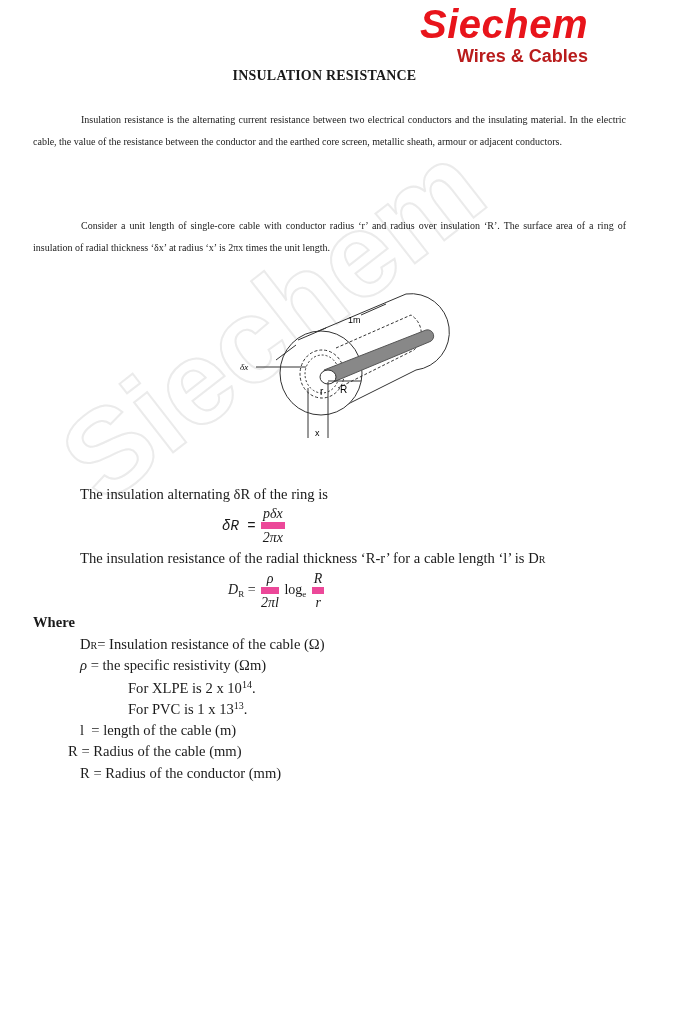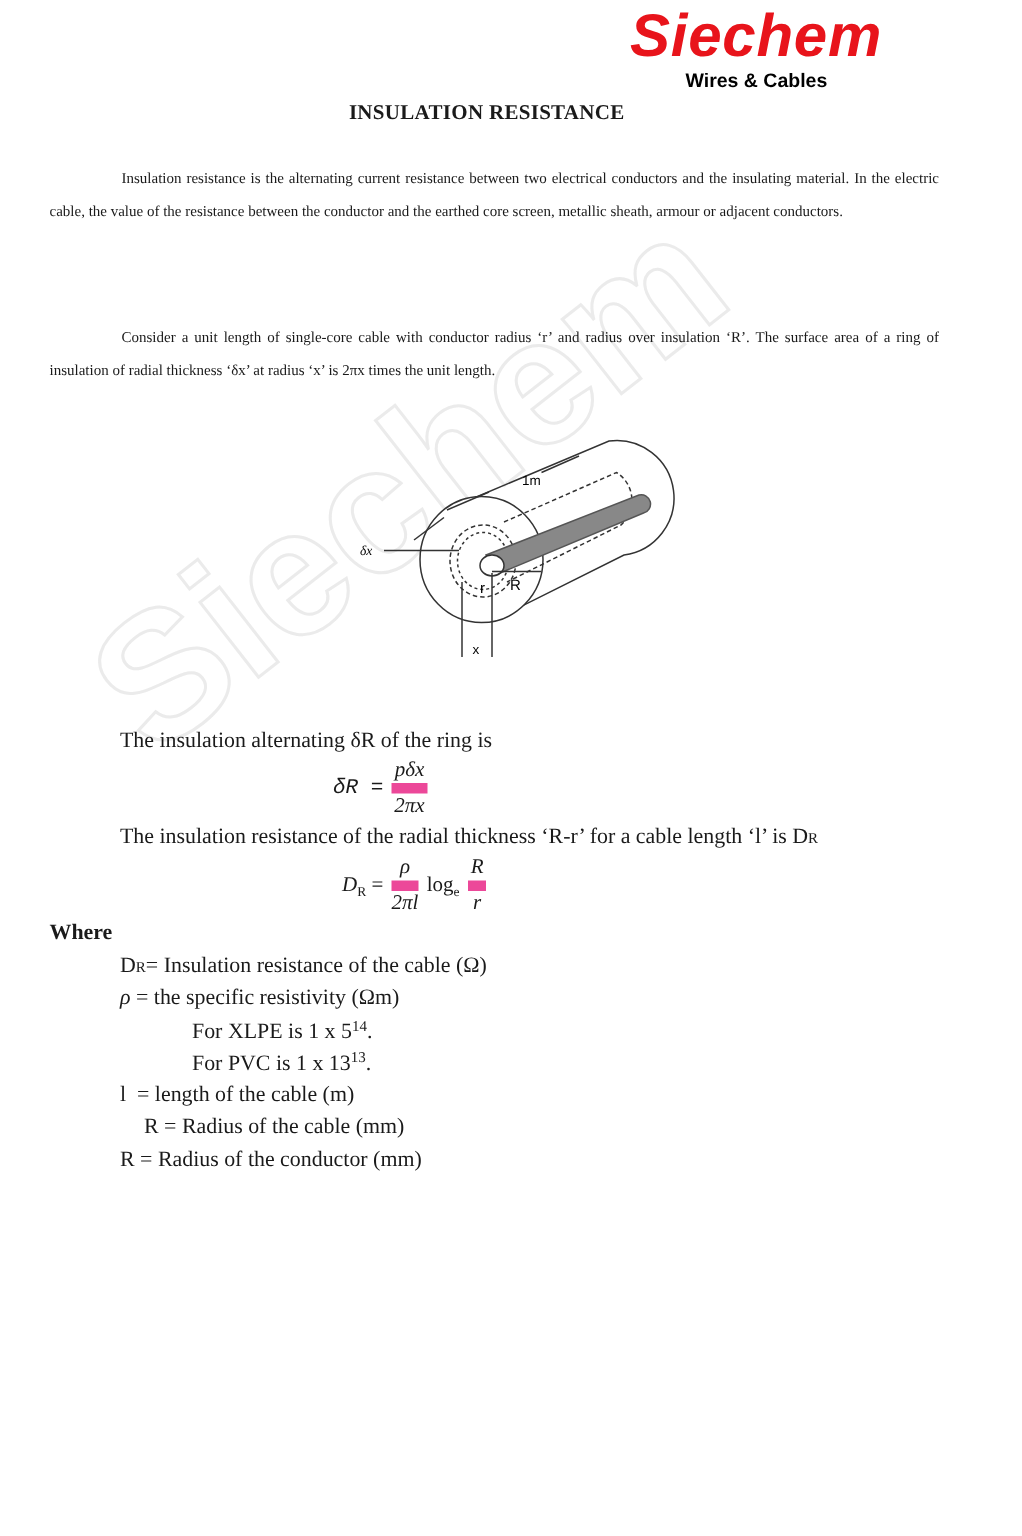--- a/index.html
+++ b/index.html
@@ -9,21 +9,21 @@
       color: #1a1a1a;
     }
     .logo { position: absolute; left: 420px; top: 2px; width: 200px; }
     .logo-brand {
       font-family: "Liberation Sans", "DejaVu Sans", sans-serif;
       font-weight: bold; font-style: italic; color: #e8141b;
       font-size: 40px; line-height: 44px; letter-spacing: 0.5px;
     }
     .logo-tag {
       font-family: "Liberation Sans", "DejaVu Sans", sans-serif;
-      font-weight: bold; color: #000000; font-size: 13px;
+      font-weight: bold; color: #b91c1c; font-size: 18px;
       position: absolute; left: 37px; top: 44px; white-space: nowrap;
     }
     .title {
       position: absolute; left: 0; width: 649px; top: 68px; text-align: center;
       font-weight: bold; font-size: 14px; letter-spacing: 0.2px;
     }
     .para {
       position: absolute; left: 33px; width: 593px;
       font-size: 10px; line-height: 21.5px; text-align: justify;
     }
@@ -117,21 +117,21 @@
     <span class="den">r</span>
   </span>
 </div>
 
 <div class="def" style="left:33px; top:614px;font-weight:bold;">Where</div>
 
 <div class="def" style="left:80px; top:636px;"><span>D</span><span class="sc">R</span><span>= Insulation resistance of the cable (Ω)</span></div>
 
 <div class="def" style="left:80px; top:657px;font-family:Liberation Serif, serif;"><i>ρ</i><span> = the specific resistivity (Ωm)</span></div>
 
-<div class="def" style="left:128px; top:679px;"><span>For XLPE is 1 x 5</span><span class="sup">14</span><span>.</span></div>
+<div class="def" style="left:128px; top:679px;"><span>For XLPE is 2 x 10</span><span class="sup">14</span><span>.</span></div>
 
 <div class="def" style="left:128px; top:700px;"><span>For PVC is 1 x 13</span><span class="sup">13</span><span>.</span></div>
 
 <div class="def" style="left:80px; top:722px; white-space:pre;"><span>l</span><span>  = length of the cable (m)</span></div>
 
-<div class="def" style="left:96px; top:743px;text-align:right;">R = Radius of the cable (mm)</div>
+<div class="def" style="left:68px; top:743px;text-align:right;">R = Radius of the cable (mm)</div>
 
 <div class="def" style="left:80px; top:765px;">R = Radius of the conductor (mm)</div>
 
 </body></html>

